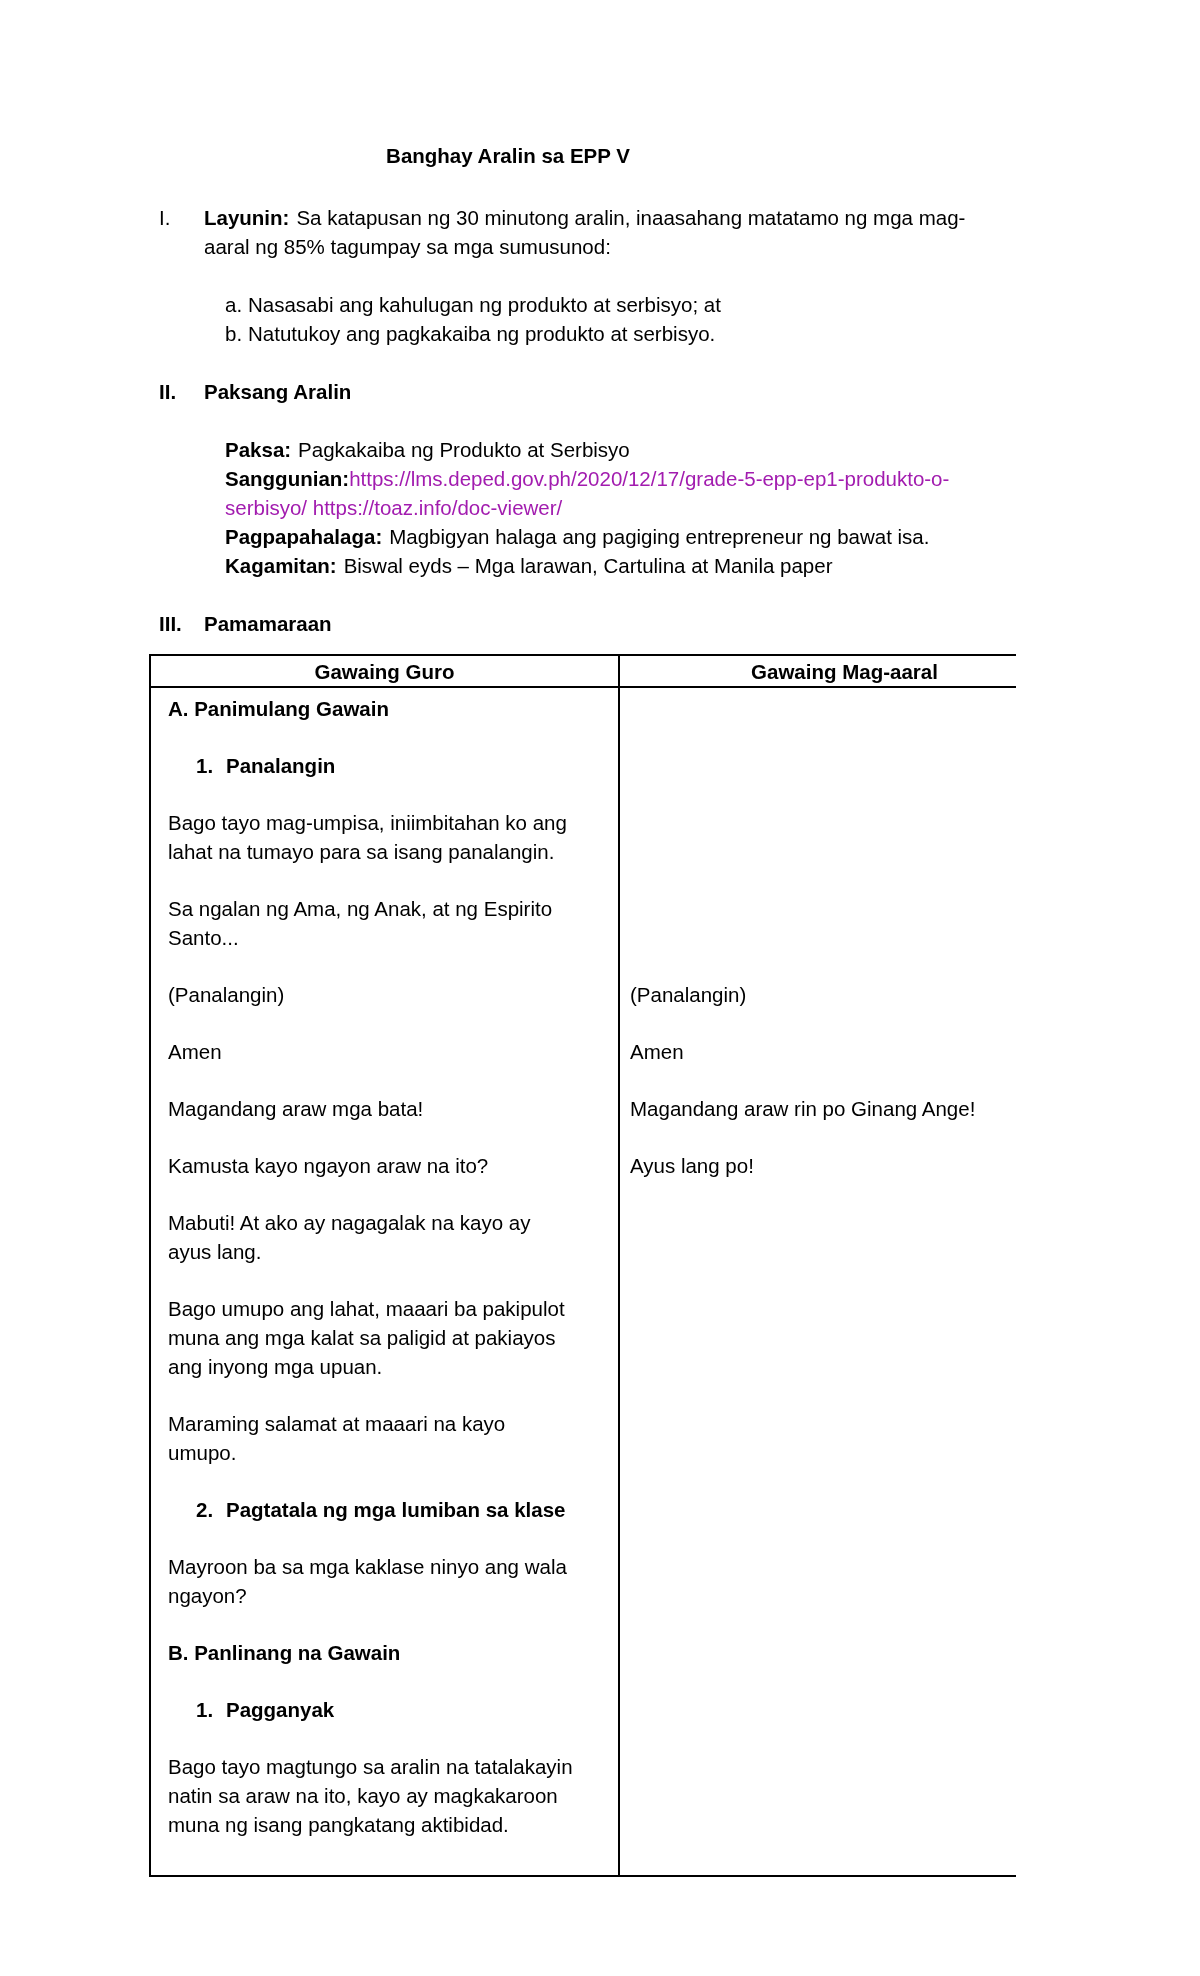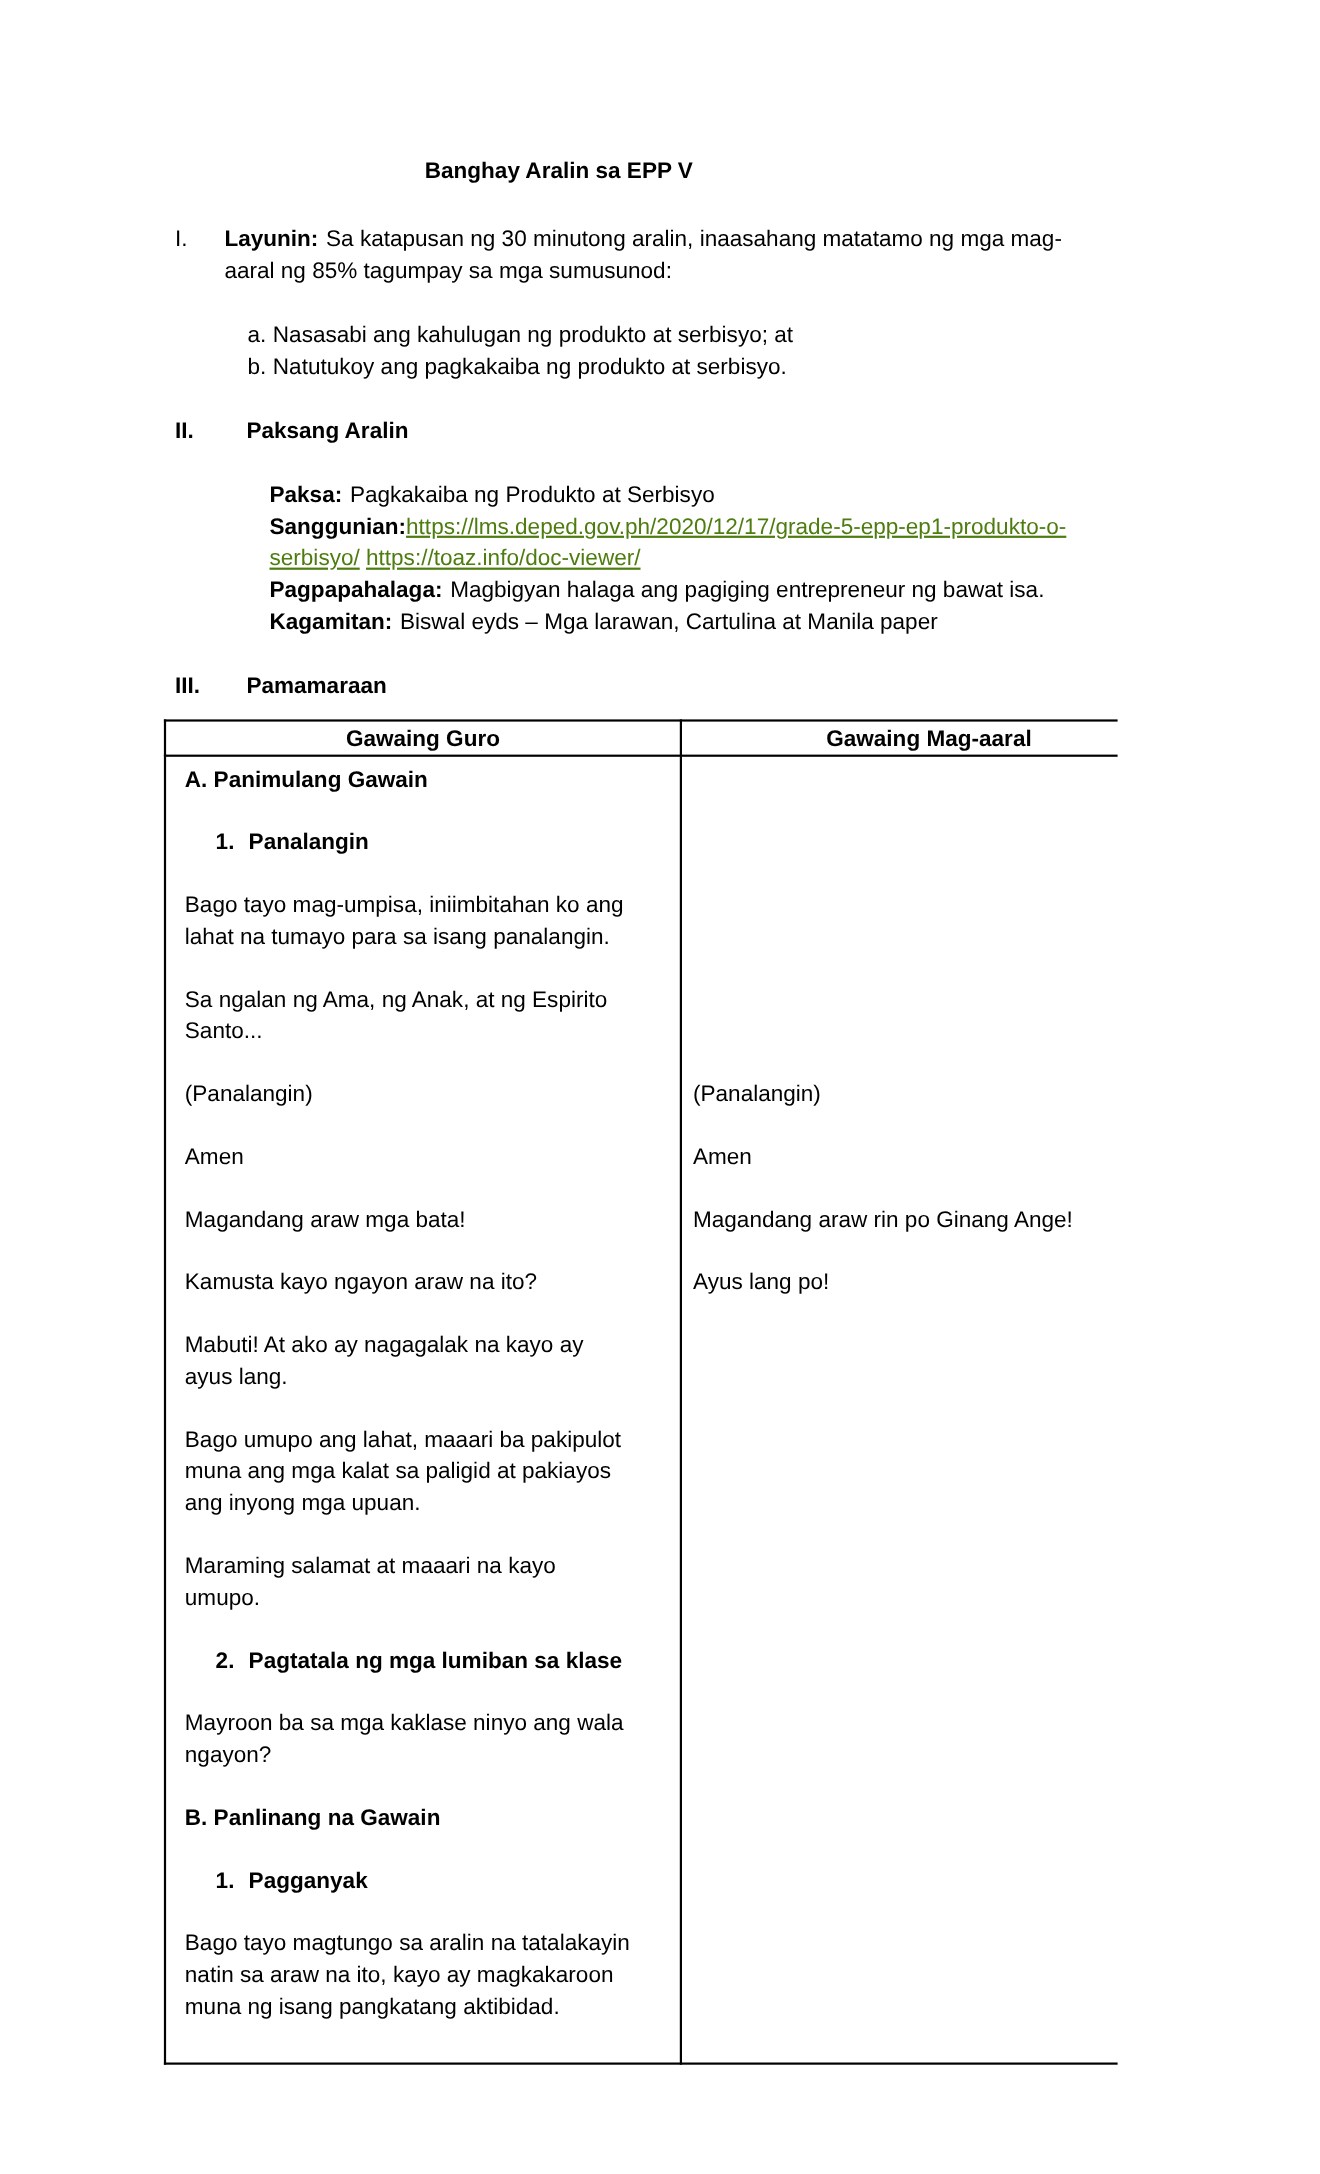--- a/index.html
+++ b/index.html
@@ -15,34 +15,34 @@
   }
   .b { font-weight:bold; }
   .doc-title {
     padding-top:141px;
     text-align:center;
     font-weight:bold;
   }
   .text-col { margin-left:140px; width:920px; }
 
   .roman-item { display:flex; margin-top:33px; }
-  .roman-item.tight { margin-top:29px;gap:20px; }
+  .roman-item.tight { margin-top:29px; }
   .roman-num { flex:none; width:64px; padding-left:19px; box-sizing:border-box; }
   .roman-content { flex:1; }
 
   .line { white-space:nowrap; }
 
   .ab-list { margin-top:29px; margin-left:21px; }
   .ab-item { display:flex; }
   .ab-letter { flex:none; width:23px; }
 
   .paksa-block { margin-top:29px; margin-left:21px; }
   .lbl { font-weight:bold; margin-right:7px; }
   .lbl-wide { font-weight:bold; }
-  a.link, .link { color:#4d7c0f; text-decoration:underline; cursor:pointer; }
+  a.link, .link { color:#a21caf; cursor:pointer; }
 
   table.proc-table {
     border-collapse:collapse;
     table-layout:fixed;
     margin-left:149px;
     margin-top:16px;
     width:920px;
   }
   .proc-table th, .proc-table td { border:2px solid #000000; }
   .proc-table th {

